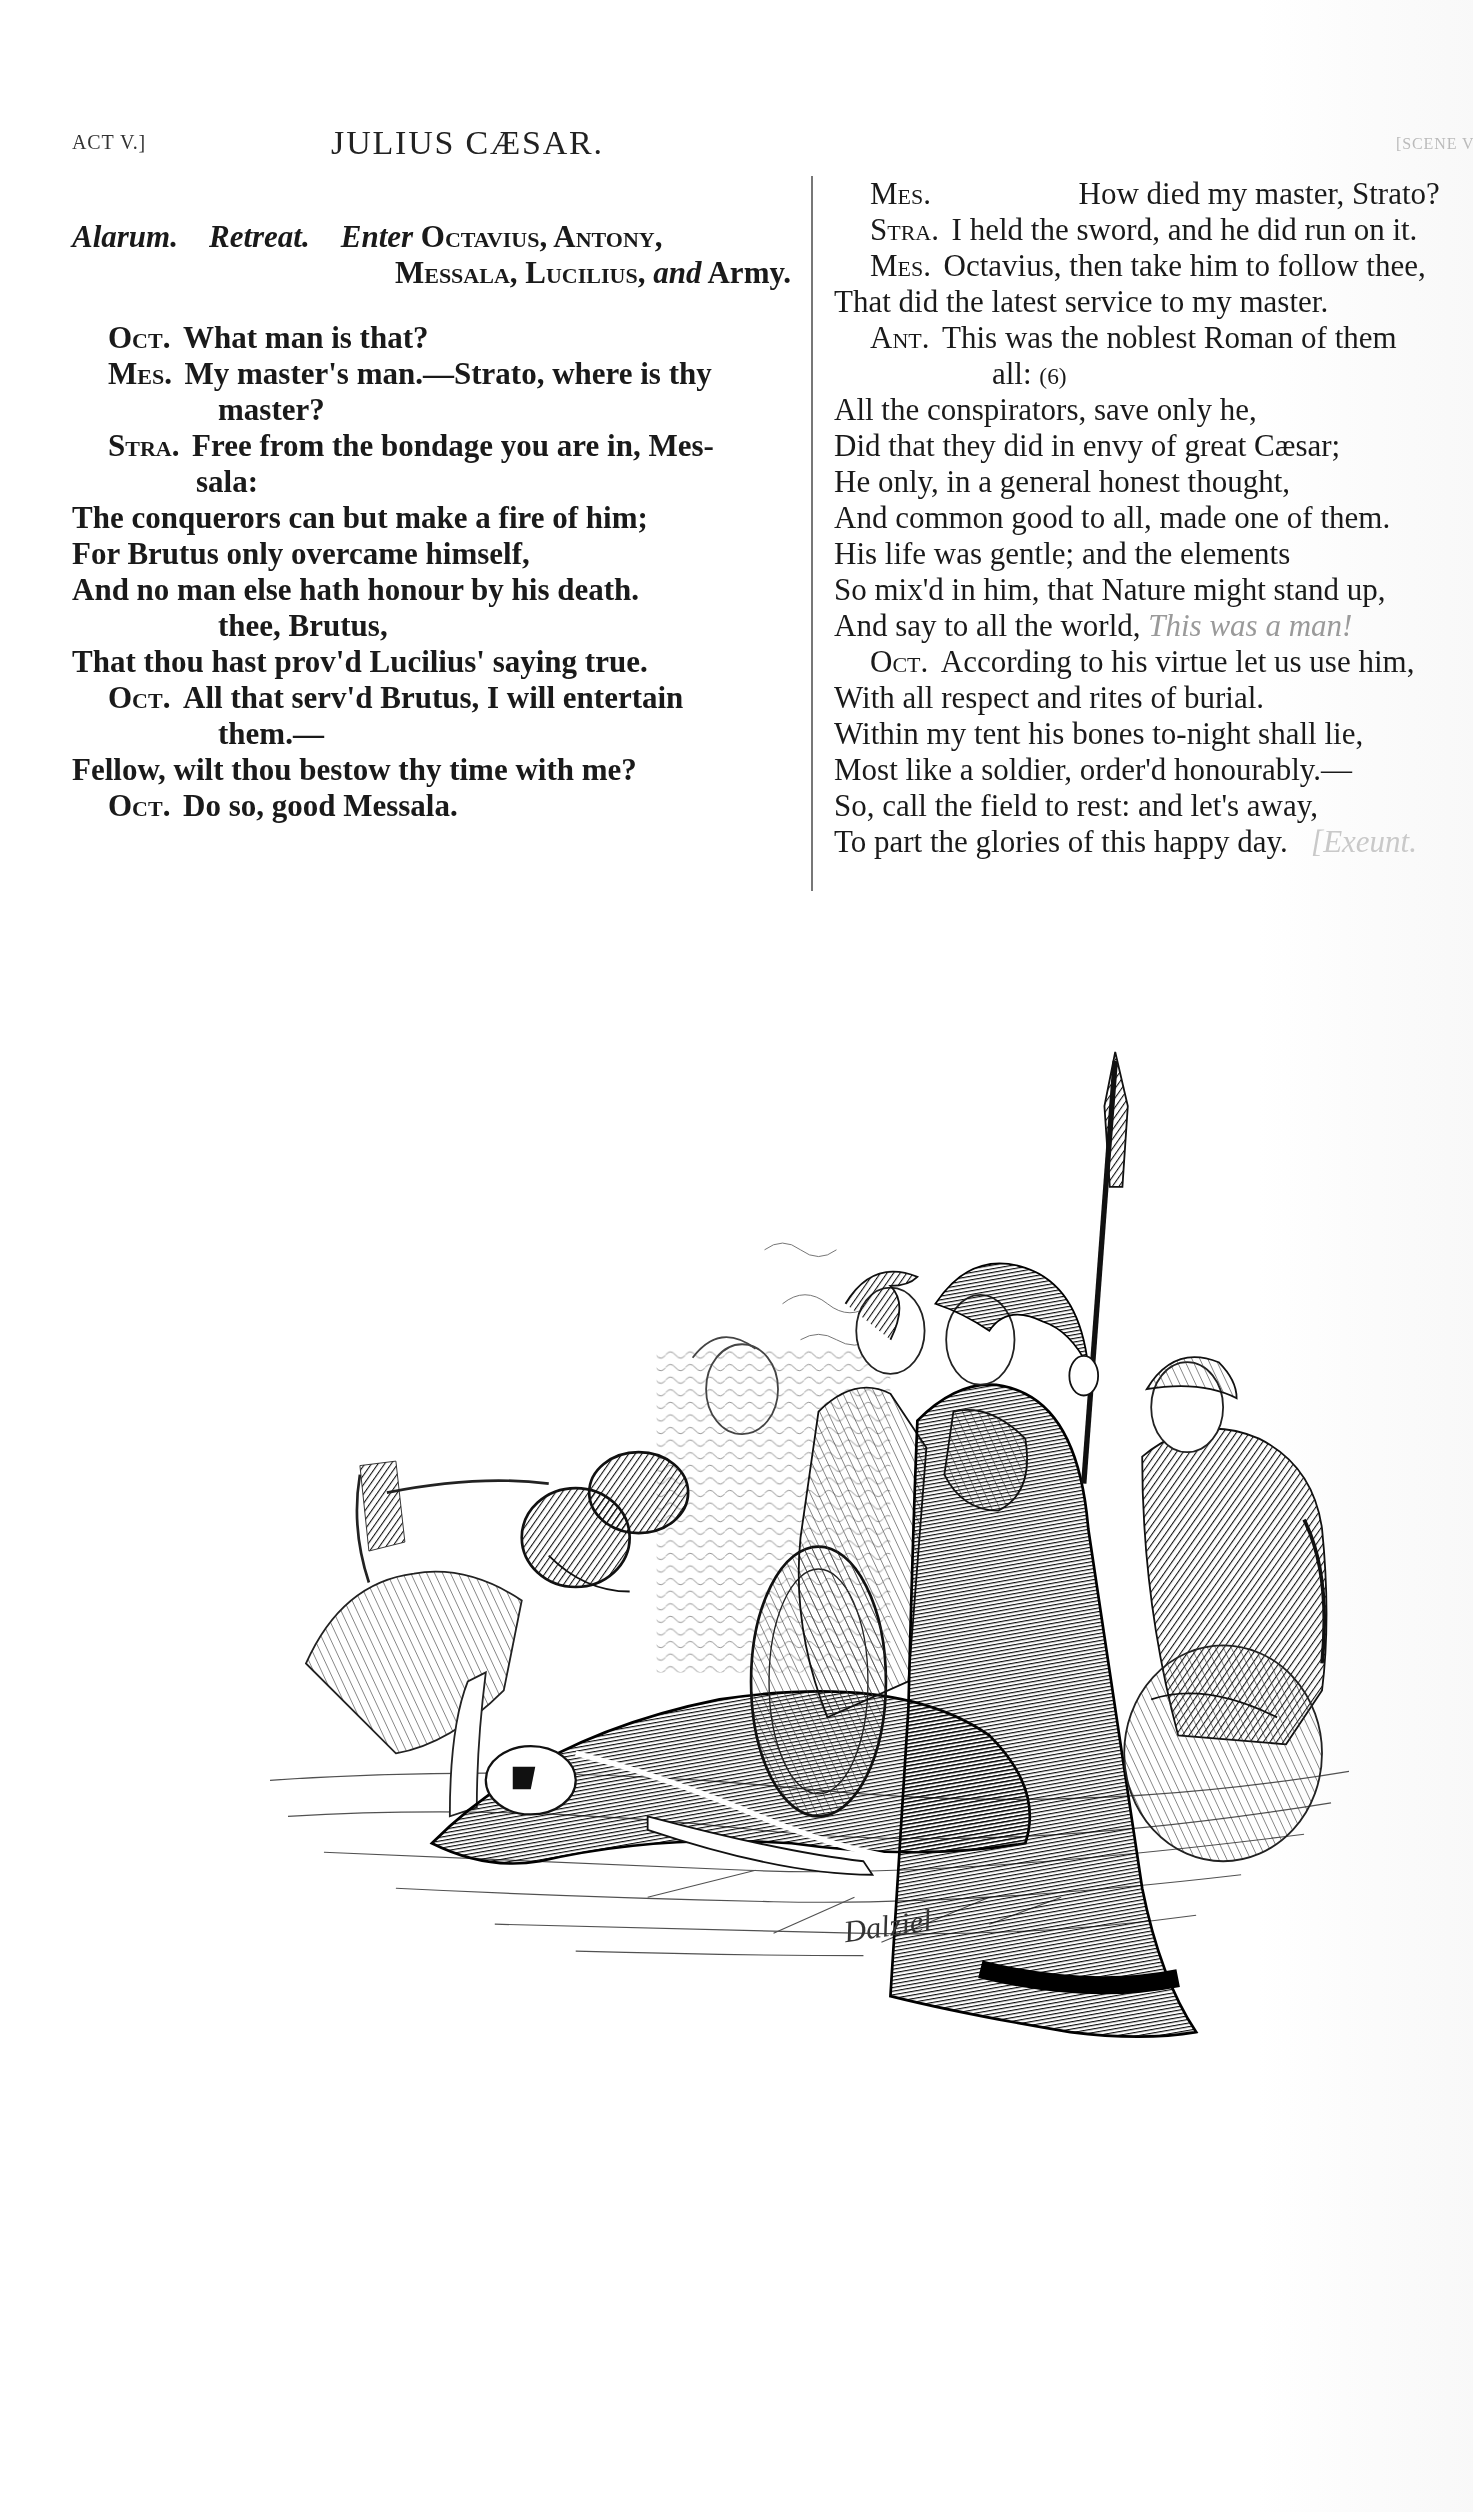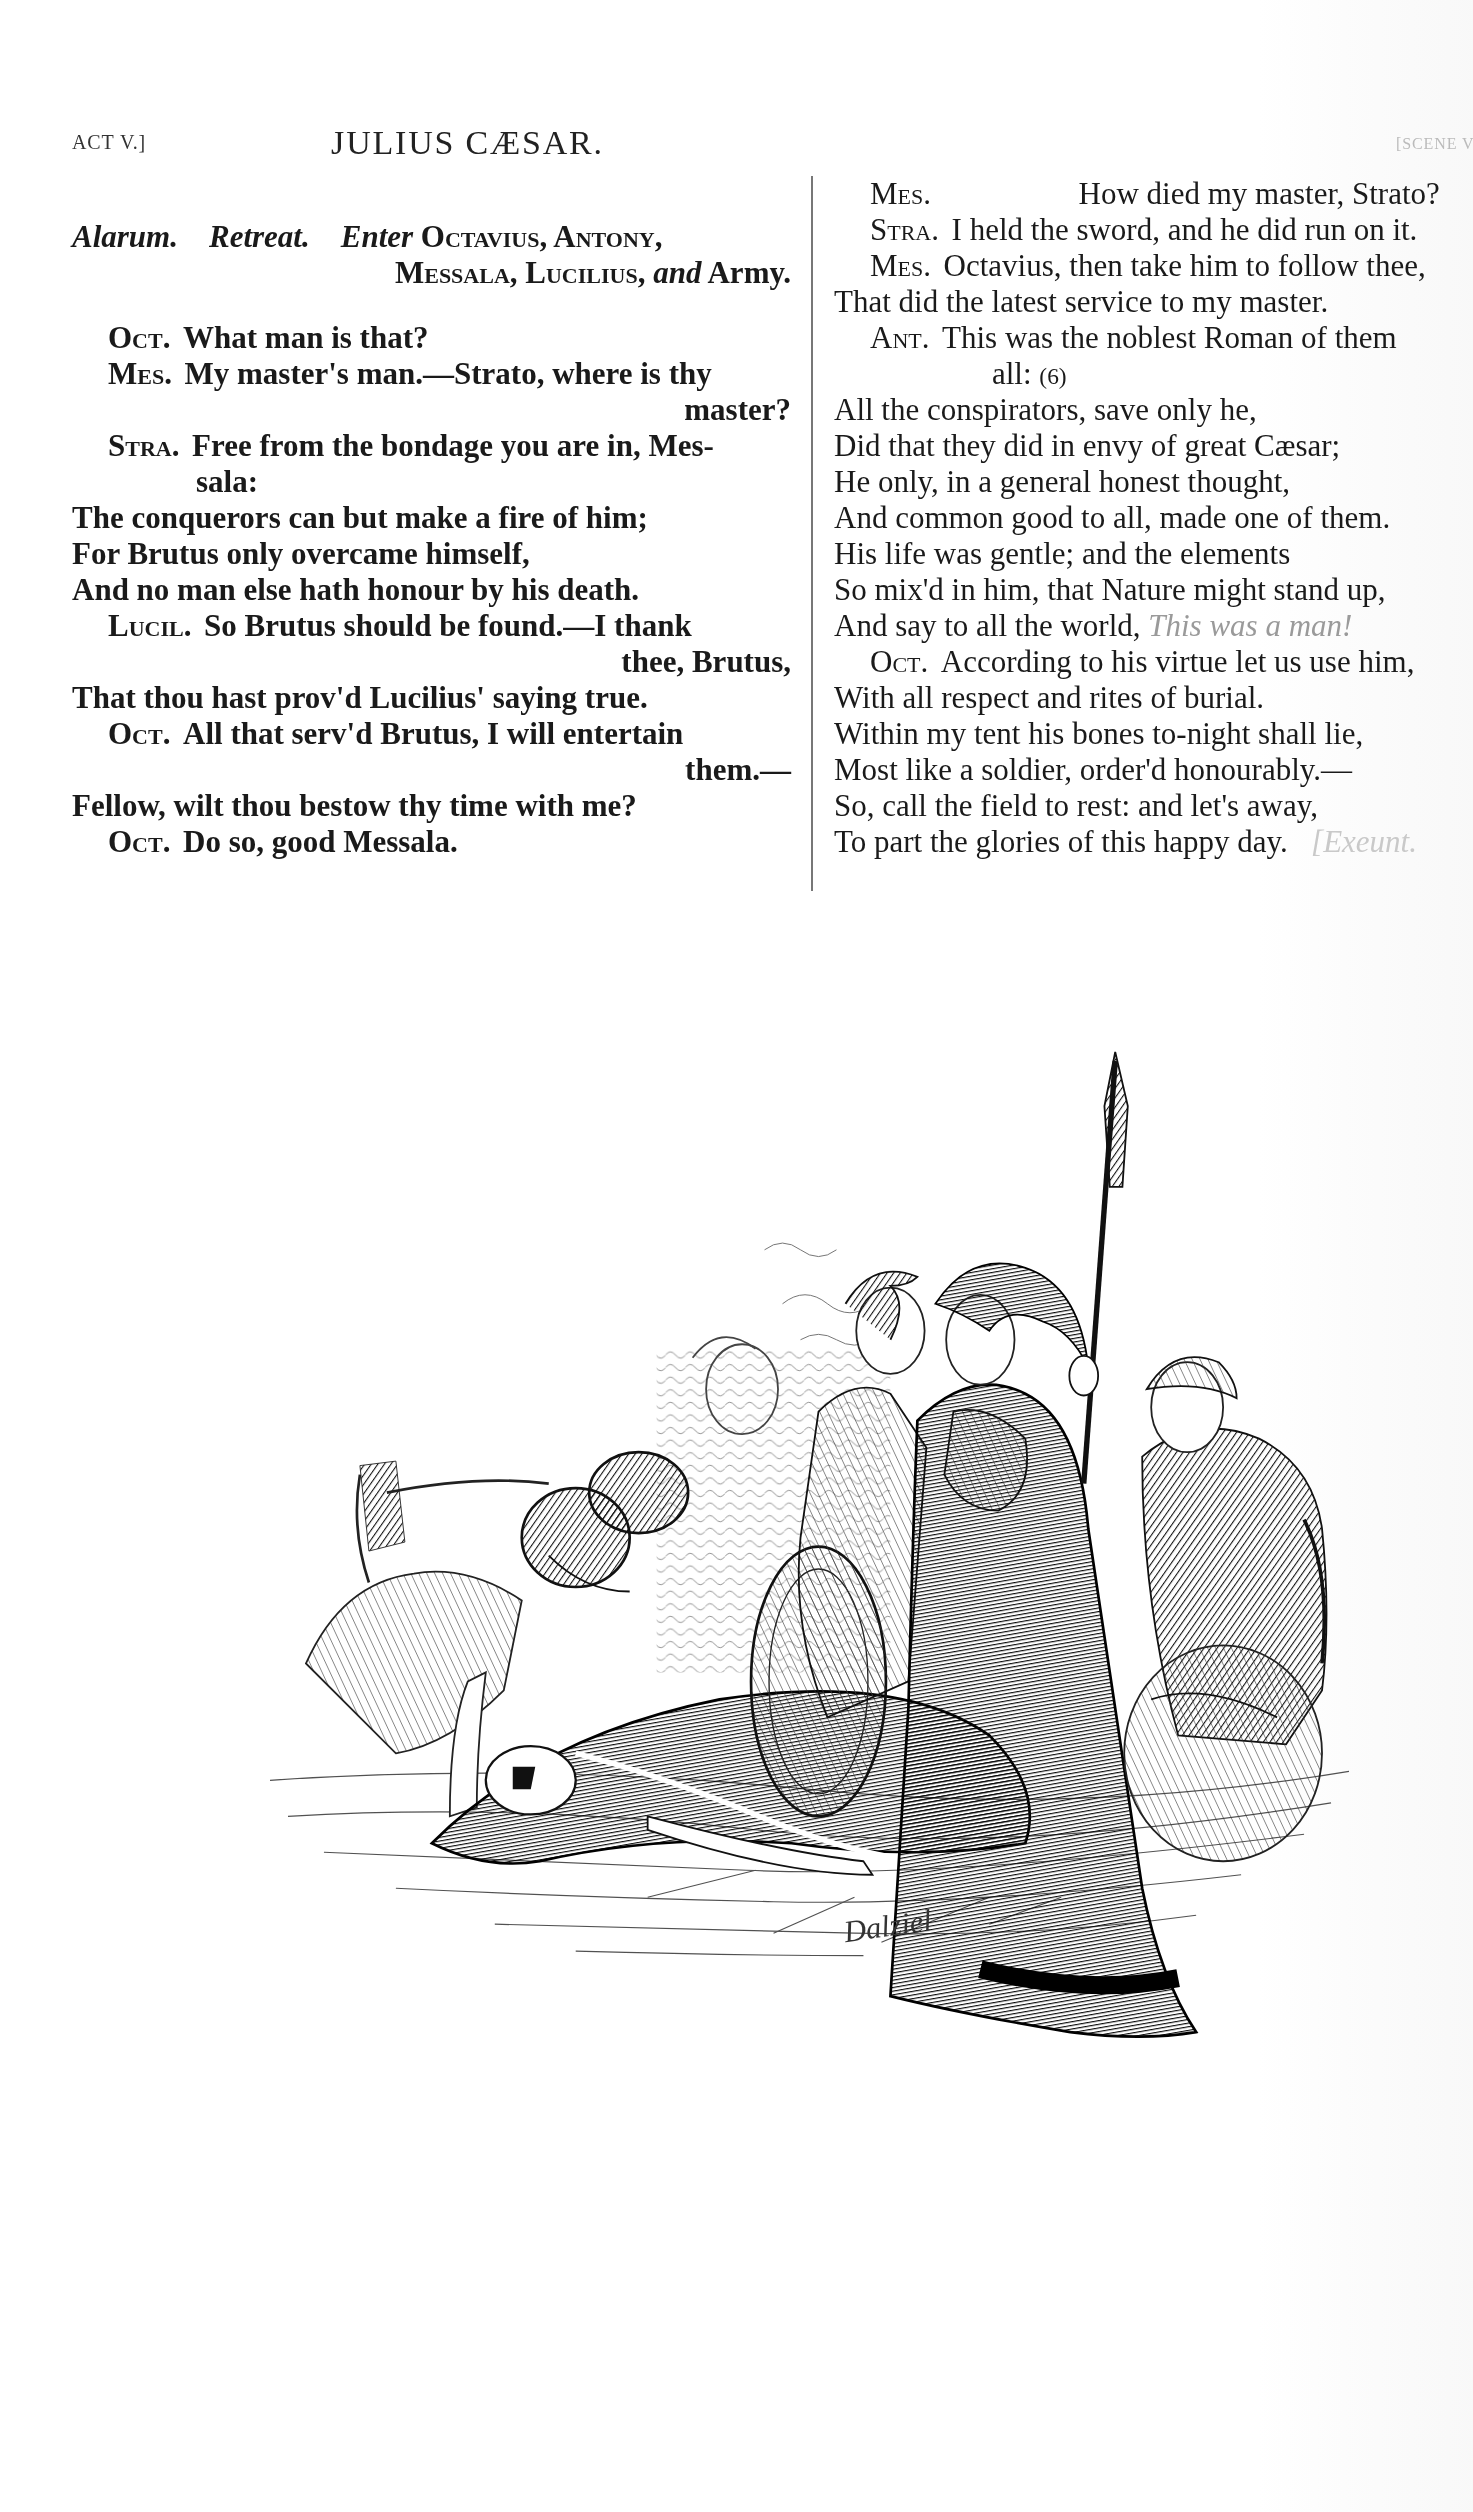--- a/index.html
+++ b/index.html
@@ -32,21 +32,21 @@
   .divider {
   position: absolute; left: 811px; top: 176px; width: 1.8px; height: 715px;
     background: #777;
   }
   .line { white-space: nowrap; height: 36px; position: relative; }
   .sd { font-style: italic; }
   .sc { font-variant: small-caps; }
   .center { text-align: right; }
   .gap { height: 27px; }
   .ind1 { padding-left: 36px; }
-  .ind2 { padding-left: 146px; text-align: right; }
+  .ind2 { padding-left: 146px; }
   .ind3 { padding-left: 158px; }
   .spk { font-variant: small-caps; margin-right: 12.6px; text-align: right; }
   .faded { color: #9a9a9a; }
   .very-faded { color: #c9c9c9; font-style: italic; }
   .illus {
     position: absolute; left: 270px; top: 1034px; width: 1079px; height: 1124px;
   }
   .illus svg { width: 100%; height: 100%; display: block; }
 </style>
 </head>
@@ -76,21 +76,20 @@
   <div class="gap" style="height:29px"></div>
 
   <div class="line ind1"><span class="spk">Oct.</span><span>What man is that?</span></div>
   <div class="line ind1"><span class="spk">Mes.</span><span>My master's man.—Strato, where is thy</span></div>
   <div class="line ind2"><span>master?</span></div>
   <div class="line ind1"><span class="spk">Stra.</span><span>Free from the bondage you are in, Mes-</span></div>
   <div class="line" style="padding-left:124px"><span>sala:</span></div>
   <div class="line"><span>The conquerors can but make a fire of him;</span></div>
   <div class="line"><span>For Brutus only overcame himself,</span></div>
   <div class="line"><span>And no man else hath honour by his death.</span></div>
-  <div class="line ind1"><span class="spk">Lucil.</span><span>So Brutus should be found.—I thank</span></div>
   <div class="line ind2"><span>thee, Brutus,</span></div>
   <div class="line"><span>That thou hast prov'd Lucilius' saying true.</span></div>
   <div class="line ind1"><span class="spk">Oct.</span><span>All that serv'd Brutus, I will entertain</span></div>
   <div class="line ind2"><span>them.—</span></div>
   <div class="line"><span>Fellow, wilt thou bestow thy time with me?</span></div>
   <div class="line ind1"><span class="spk">Oct.</span><span>Do so, good Messala.</span></div>
 </div>
 
 <div class="divider"></div>
 

